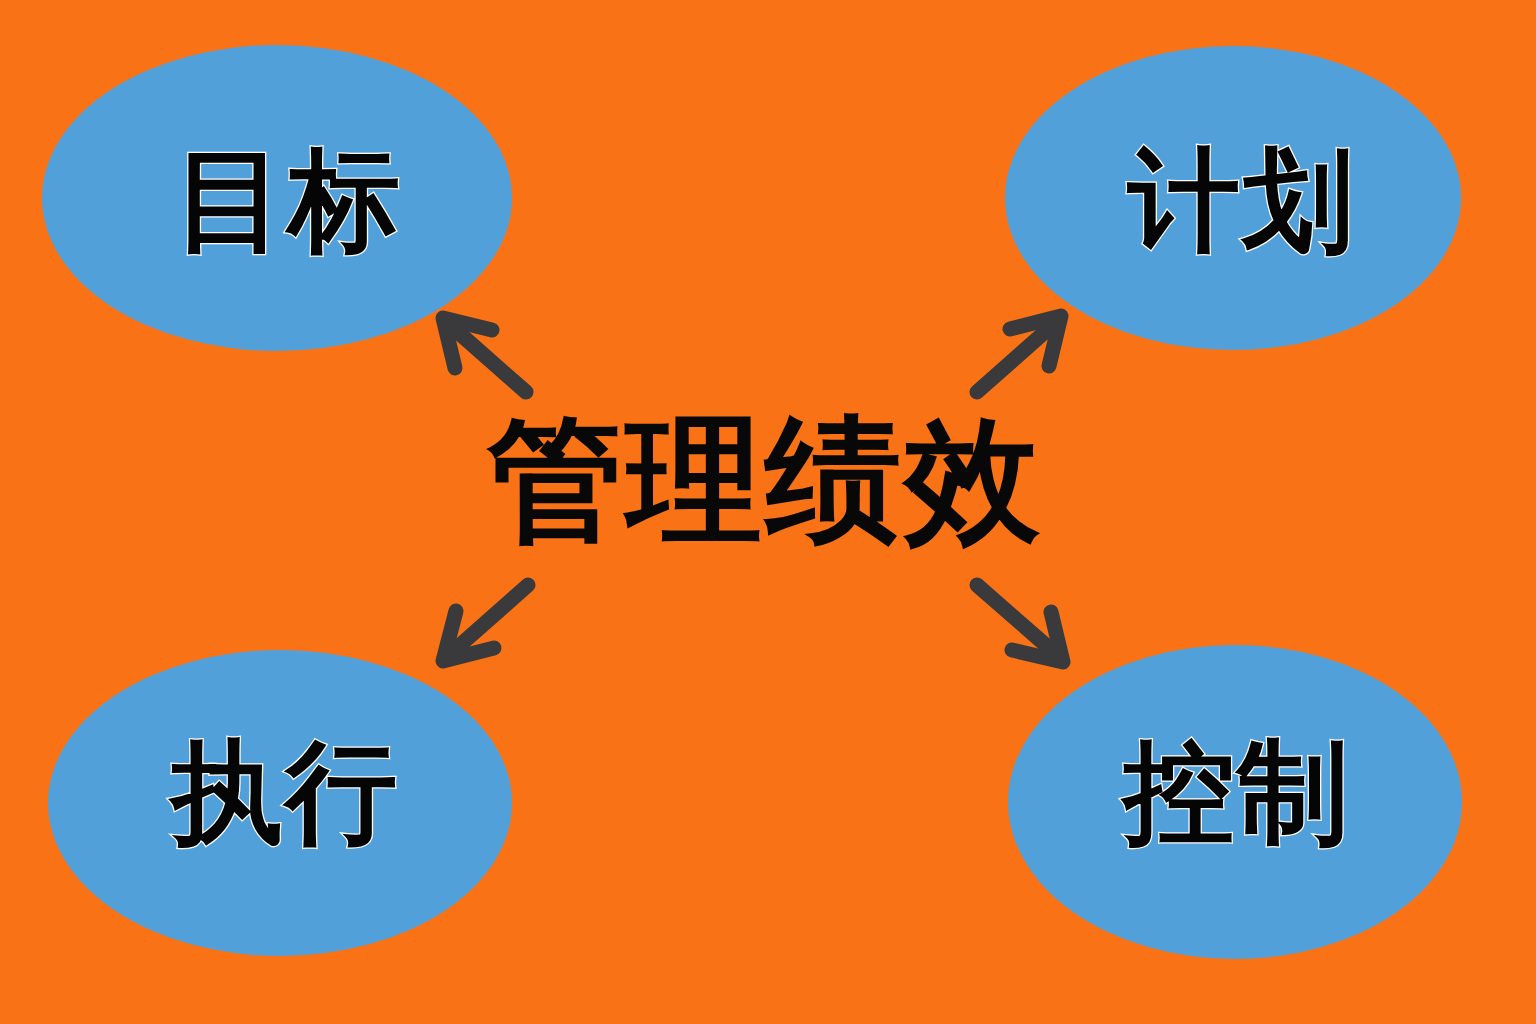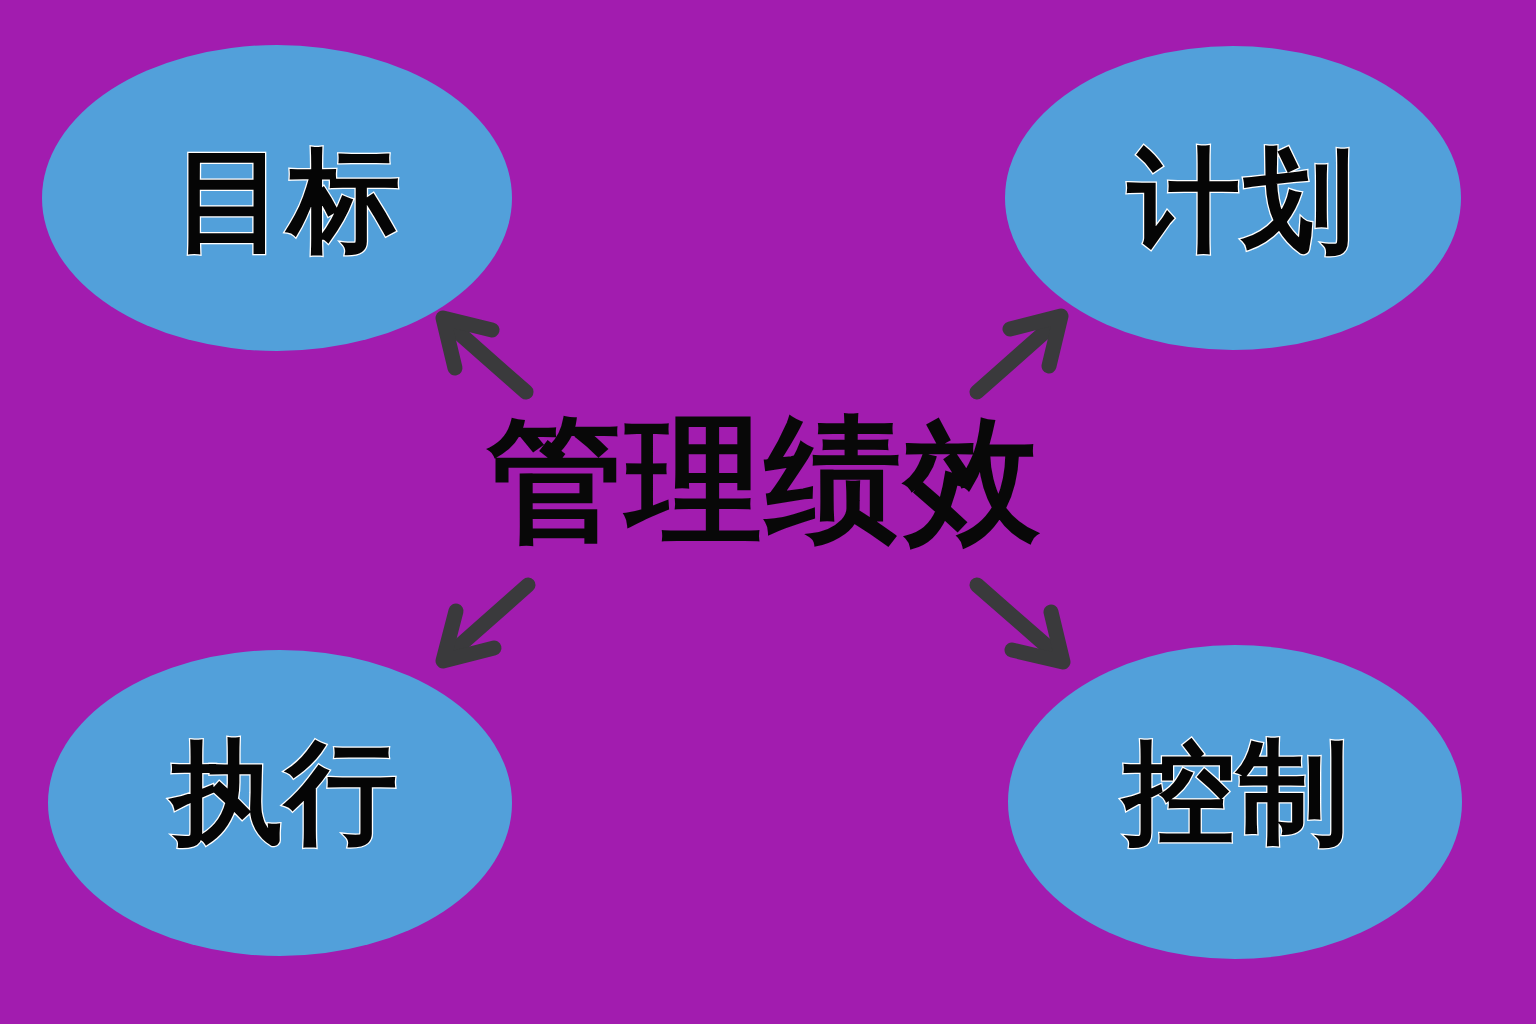--- a/index.html
+++ b/index.html
@@ -11,21 +11,21 @@
   body {
     width: 1536px;
     height: 1024px;
     overflow: hidden;
     font-family: "DejaVu Sans", "Liberation Sans", sans-serif;
   }
   #canvas {
     position: relative;
     width: 1536px;
     height: 1024px;
-    background: #a21caf;
+    background: #f97316;
   }
   #diagram-svg {
     position: absolute;
     left: 0;
     top: 0;
     width: 1536px;
     height: 1024px;
     display: block;
   }
   .node-ellipse {

